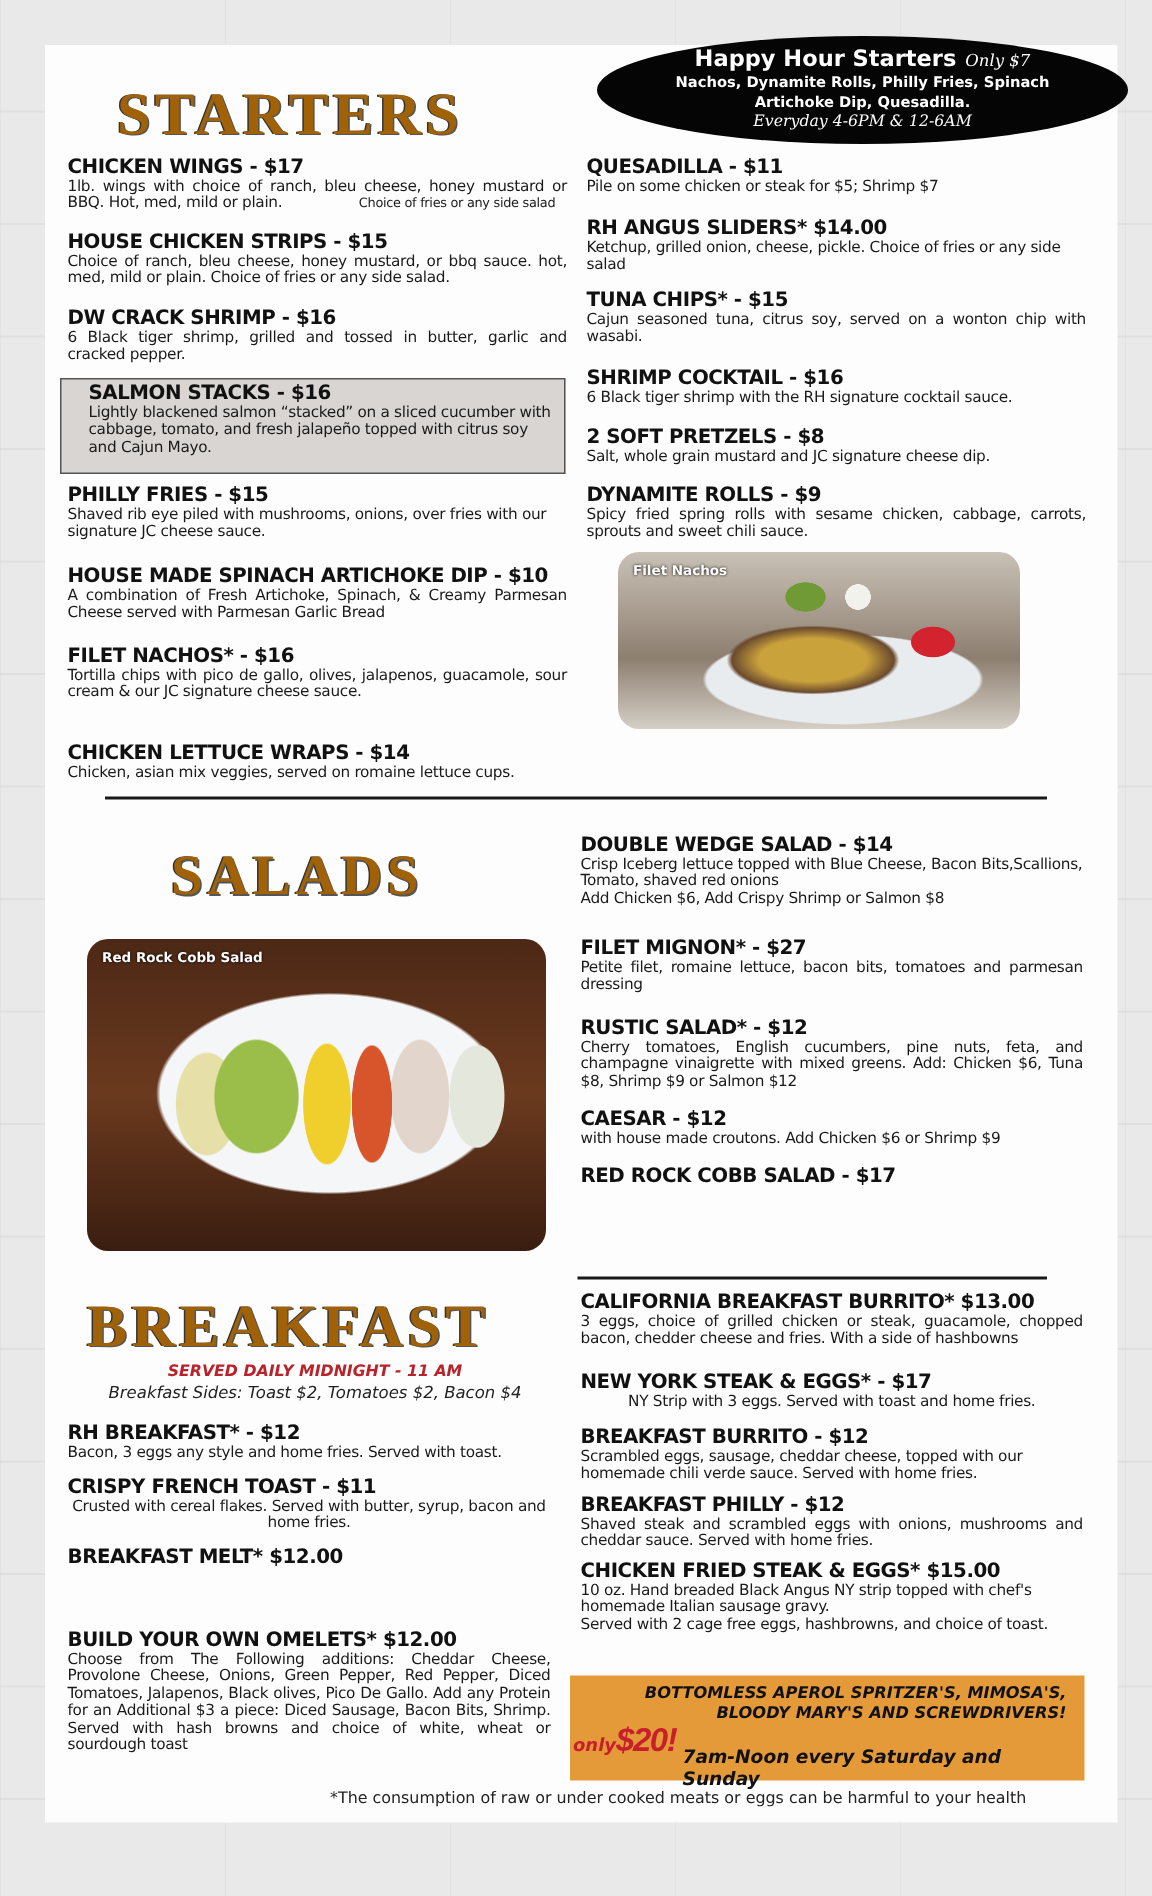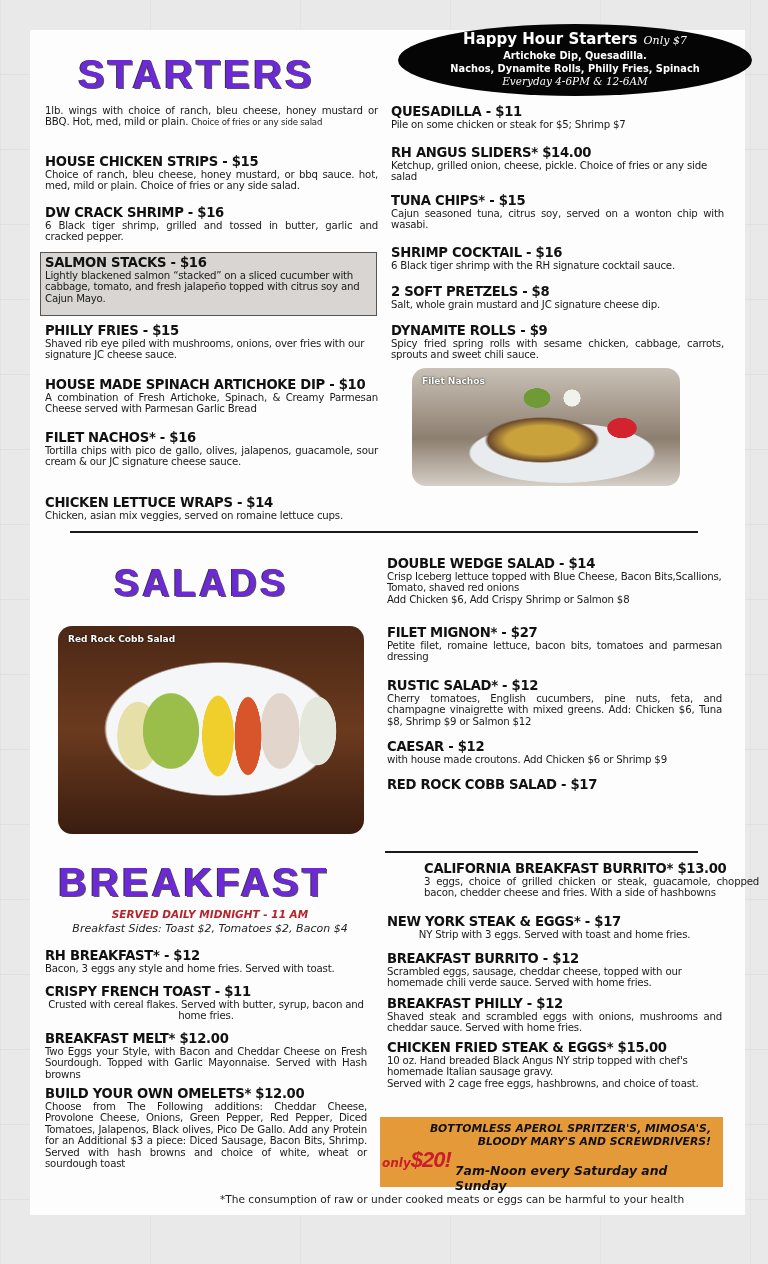--- a/index.html
+++ b/index.html
@@ -12,37 +12,37 @@
     background-image:
       linear-gradient(90deg, rgba(0,0,0,0.03) 1px, transparent 1px),
       linear-gradient(0deg, rgba(0,0,0,0.04) 1px, transparent 1px);
     background-size: 150px 75px, 150px 75px;
   }
   .page {
     position: absolute; left: 30px; top: 30px; width: 715px; height: 1185px;
     background: #fdfdfd;
   }
   .sec-title {
-    position: absolute; font-family: Liberation Sans, sans-serif; font-weight: bold;
-    letter-spacing: 3px; color: #6d28d9;
+    position: absolute; font-family: Liberation Serif, serif; font-weight: bold;
+    letter-spacing: 3px; color: #a16207;
     text-shadow: 1px 1px 0 #555, -1px 0 0 #333;
   }
   .item { position: absolute; }
   .item .name {
     font-family: "DejaVu Sans", sans-serif; font-weight: bold; font-size: 13.2px;
     line-height: 14px; letter-spacing: -0.3px; white-space: nowrap;
   }
   .item .desc {
     font-size: 10.2px; line-height: 11.4px; letter-spacing: -0.2px; color: #1a1a1a;
     text-align: justify;
   }
-  .item .desc .small { font-size: 8.6px; }
+  .item .desc .small { font-size: 8.6px; margin-left: 48px; }
   .hl {
     background: #d8d5d2; border: 1.5px solid #555;
-    padding: 3px 4px 4px 4px;
+    padding: 3px 4px 4px 18px;
   }
   .rule { position: absolute; height: 2px; background: #1a1a1a; }
 
   .hh {
     position: absolute; left: 398px; top: 24px; width: 354px; height: 72px;
     background: #050505; border-radius: 50%; color: #fff; text-align: center;
   }
   .hh .t1 { margin-top: 6px; font-weight: bold; font-size: 15px; line-height: 18px; }
   .hh .t1 .only { font-family: "DejaVu Serif", serif; font-style: italic; font-weight: normal; font-size: 11px; margin-left: 6px; }
   .hh .t2 { font-weight: bold; font-size: 9.8px; line-height: 12.5px; }
@@ -94,26 +94,27 @@
 </style>
 </head>
 <body>
 
 <div class="page"></div>
 
 <div class="sec-title" style="left:78px;top:52px;font-size:40px;">STARTERS</div>
 
 <div class="hh">
   <div class="t1"><span>Happy Hour Starters</span><span class="only">Only $7</span></div>
+  <div class="t2">Nachos, Dynamite Rolls, Philly Fries, Spinach</div>
   <div class="t2">Artichoke Dip, Quesadilla.</div>
-  <div class="t2">Nachos, Dynamite Rolls, Philly Fries, Spinach</div>
   <div class="t3">Everyday 4-6PM &amp; 12-6AM</div>
 </div>
 
 <div class="item" style="left:45px;top:105px;width:333px;">
+  <div class="name">CHICKEN WINGS - $17</div>
   <div class="desc"><span>1lb. wings with choice of ranch, bleu cheese, honey mustard or BBQ. Hot, med, mild or plain.</span> <span class="small">Choice of fries or any side salad</span></div>
 </div>
 <div class="item" style="left:45px;top:155px;width:333px;">
   <div class="name">HOUSE CHICKEN STRIPS - $15</div>
   <div class="desc">Choice of ranch, bleu cheese, honey mustard, or bbq sauce. hot, med, mild or plain. Choice of fries or any side salad.</div>
 </div>
 <div class="item" style="left:45px;top:206px;width:333px;">
   <div class="name">DW CRACK SHRIMP - $16</div>
   <div class="desc">6 Black tiger shrimp, grilled and tossed in butter, garlic and cracked pepper.</div>
 </div>
@@ -205,28 +206,27 @@
 <div class="item" style="left:45px;top:949px;width:318px;">
   <div class="name">RH BREAKFAST* - $12</div>
   <div class="desc" style="text-align:left;">Bacon, 3 eggs any style and home fries. Served with toast.</div>
 </div>
 <div class="item" style="left:45px;top:985px;width:322px;">
   <div class="name">CRISPY FRENCH TOAST - $11</div>
   <div class="desc" style="text-align:center;">Crusted with cereal flakes. Served with butter, syrup, bacon and home fries.</div>
 </div>
 <div class="item" style="left:45px;top:1032px;width:322px;">
   <div class="name">BREAKFAST MELT* $12.00</div>
-  <div class="desc">Two Eggs your Style, with Bacon and Cheddar Cheese on Fresh Sourdough. Topped with Garlic Mayonnaise. Served with Hash browns</div>
 </div>
 <div class="item" style="left:45px;top:1087px;width:322px;">
   <div class="name">BUILD YOUR OWN OMELETS* $12.00</div>
   <div class="desc">Choose from The Following additions: Cheddar Cheese, Provolone Cheese, Onions, Green Pepper, Red Pepper, Diced Tomatoes, Jalapenos, Black olives, Pico De Gallo. Add any Protein for an Additional $3 a piece: Diced Sausage, Bacon Bits, Shrimp. Served with hash browns and choice of white, wheat or sourdough toast</div>
 </div>
 
-<div class="item" style="left:387px;top:862px;width:335px;margin-left:37px;">
+<div class="item" style="left:387px;top:862px;width:335px;">
   <div class="name">CALIFORNIA BREAKFAST BURRITO* $13.00</div>
   <div class="desc">3 eggs, choice of grilled chicken or steak, guacamole, chopped bacon, chedder cheese and fries. With a side of hashbowns</div>
 </div>
 <div class="item" style="left:387px;top:915px;width:335px;">
   <div class="name">NEW YORK STEAK &amp; EGGS* - $17</div>
   <div class="desc" style="text-align:center;">NY Strip with 3 eggs. Served with toast and home fries.</div>
 </div>
 <div class="item" style="left:387px;top:952px;width:335px;">
   <div class="name">BREAKFAST BURRITO - $12</div>
   <div class="desc" style="text-align:left;">Scrambled eggs, sausage, cheddar cheese, topped with our homemade chili verde sauce. Served with home fries.</div>

